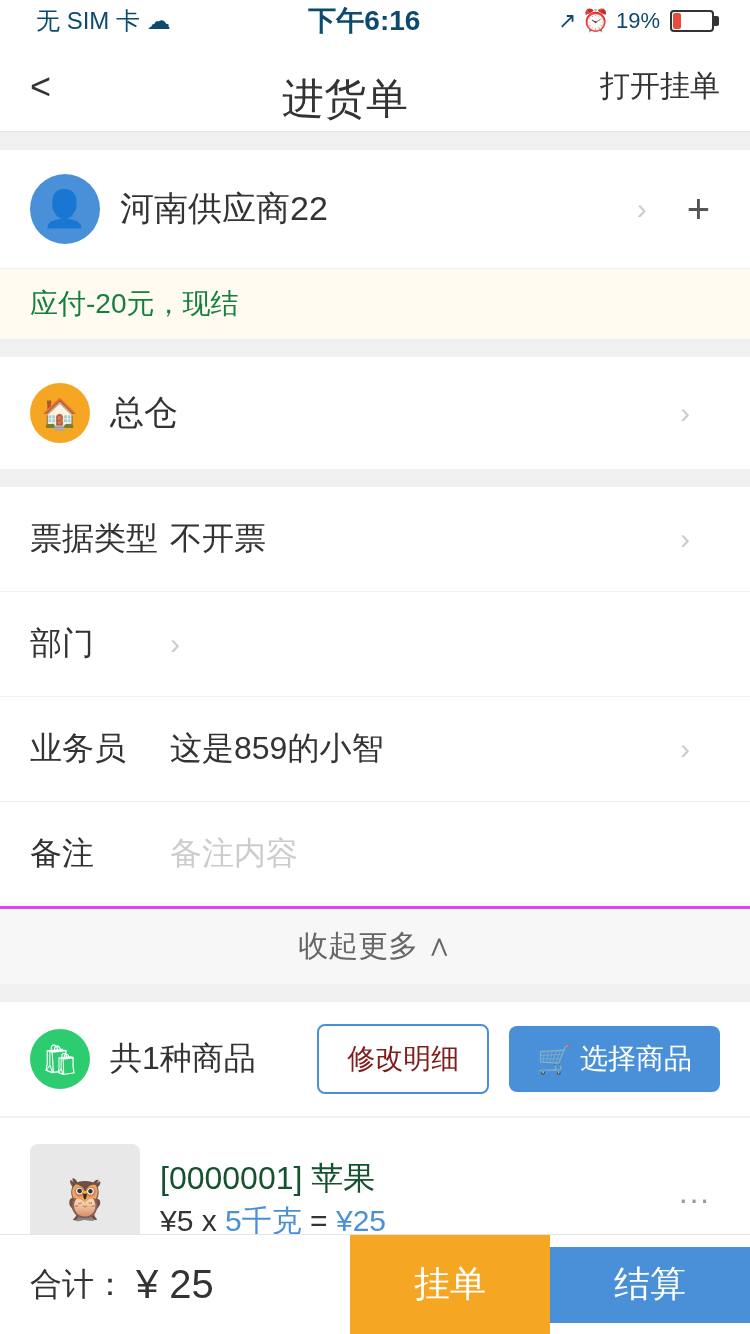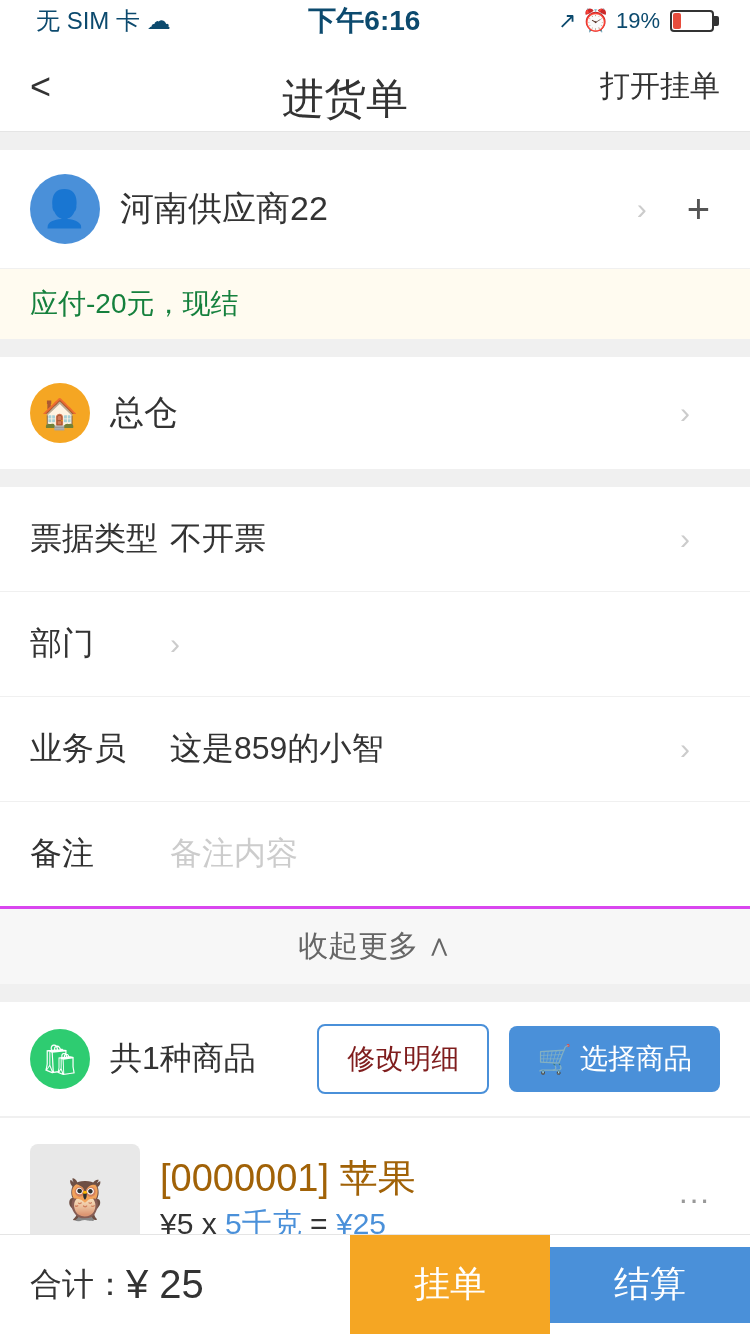--- a/index.html
+++ b/index.html
@@ -273,22 +273,22 @@
       align-items: center;
       justify-content: center;
       flex-shrink: 0;
       color: #999;
       font-size: 40px;
     }
     .product-info {
       flex: 1;
     }
     .product-name {
-      font-size: 38px;
-      color: #a16207;
+      font-size: 32px;
+      color: #14532d;
     }
     .product-price {
       font-size: 30px;
       color: #333;
     }
     .price-highlight {
       color: #4a90d9;
     }
     .product-more {
       color: #999;
@@ -311,20 +311,21 @@
     }
     .total-section {
       flex: 1;
       padding: 0 30px;
     }
     .total-label {
       font-size: 32px;
       color: #333;
       display: flex;
       align-items: center;
+      gap: 10px;
     }
     .total-amount {
       font-size: 40px;
       color: #333;
       font-weight: 500;
     }
     .total-sub {
       font-size: 24px;
       color: #999;
       margin-top: 2px;

